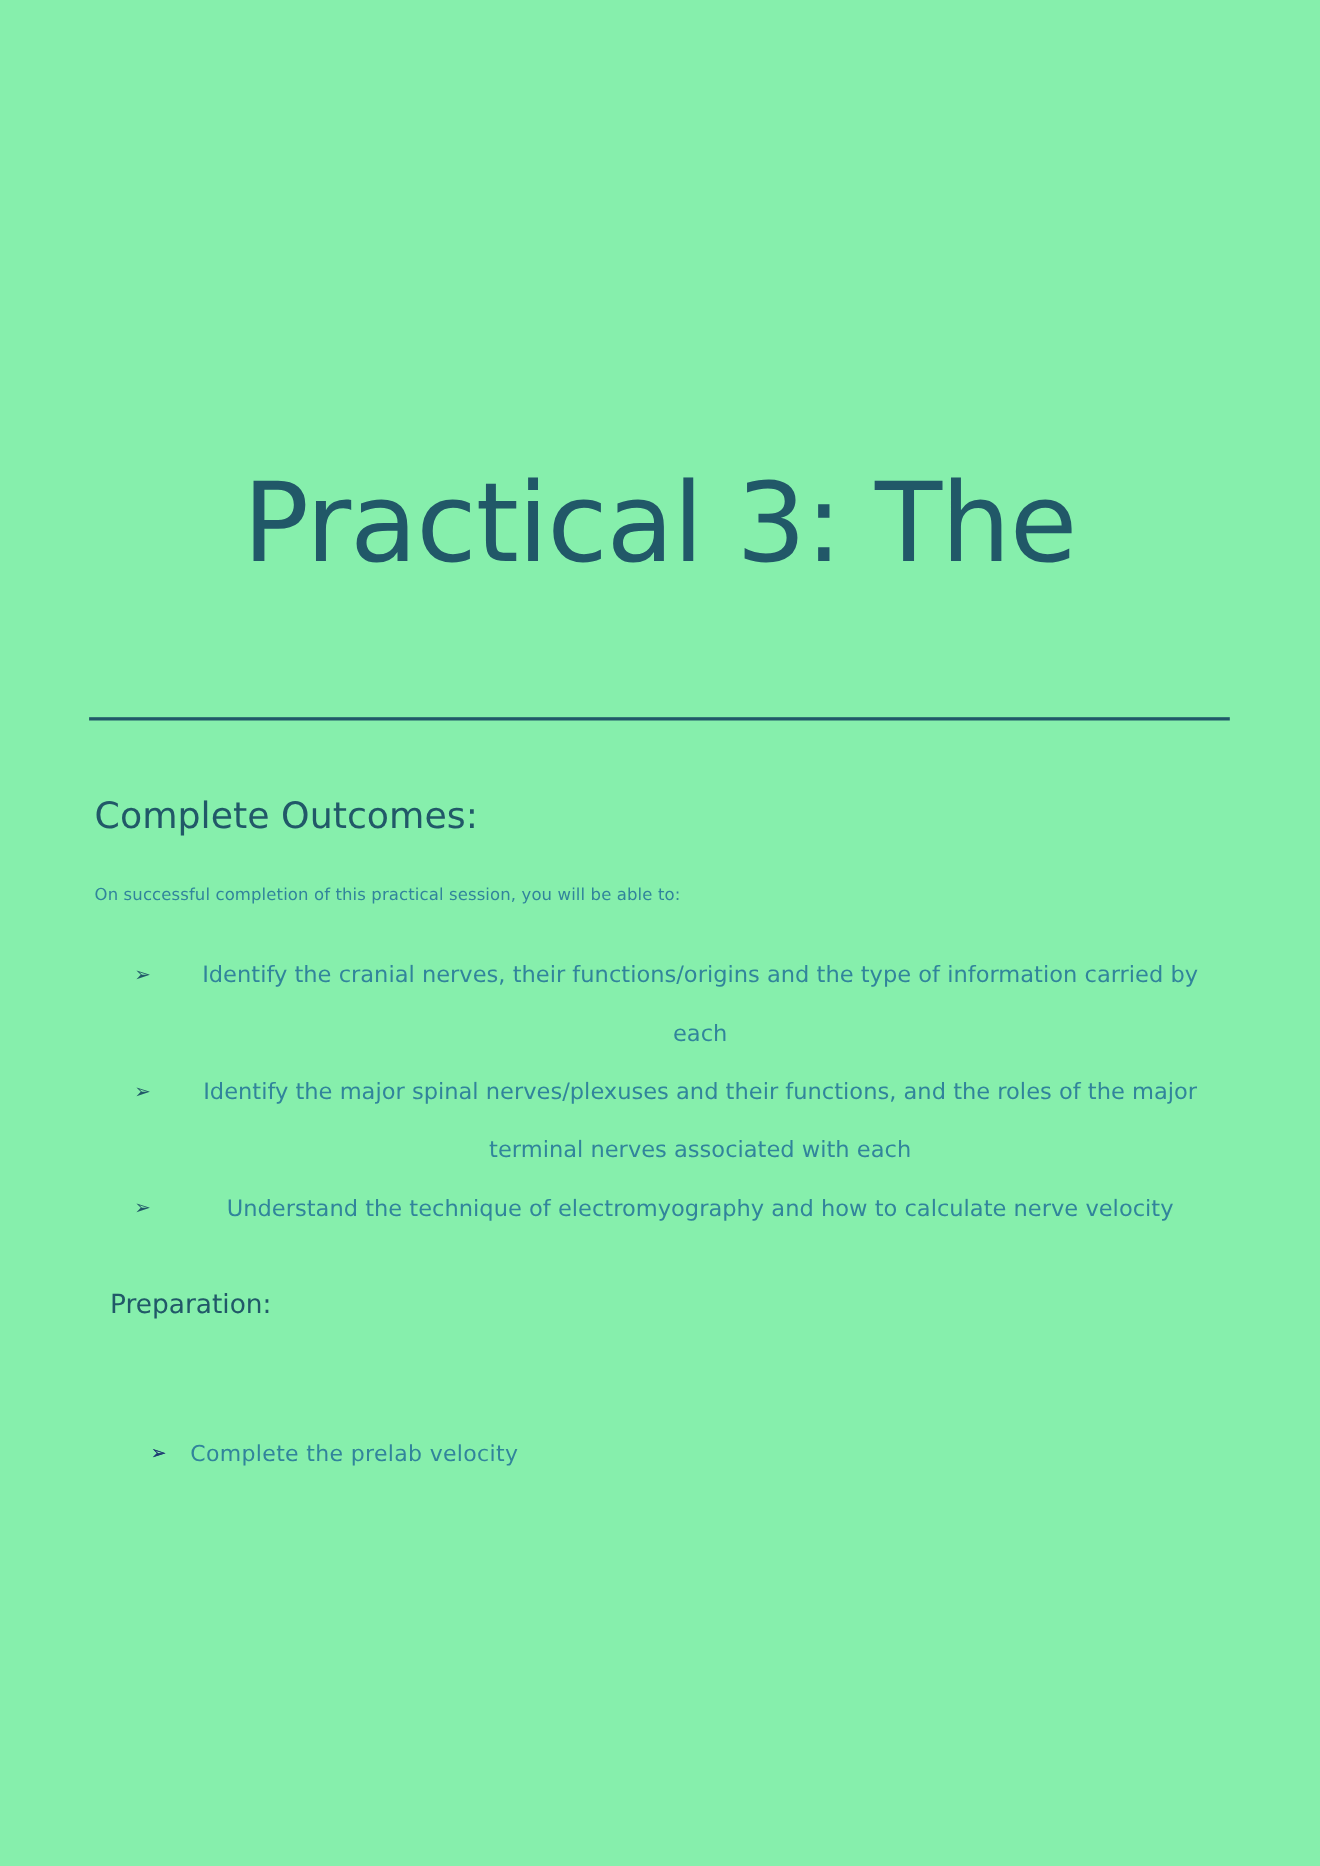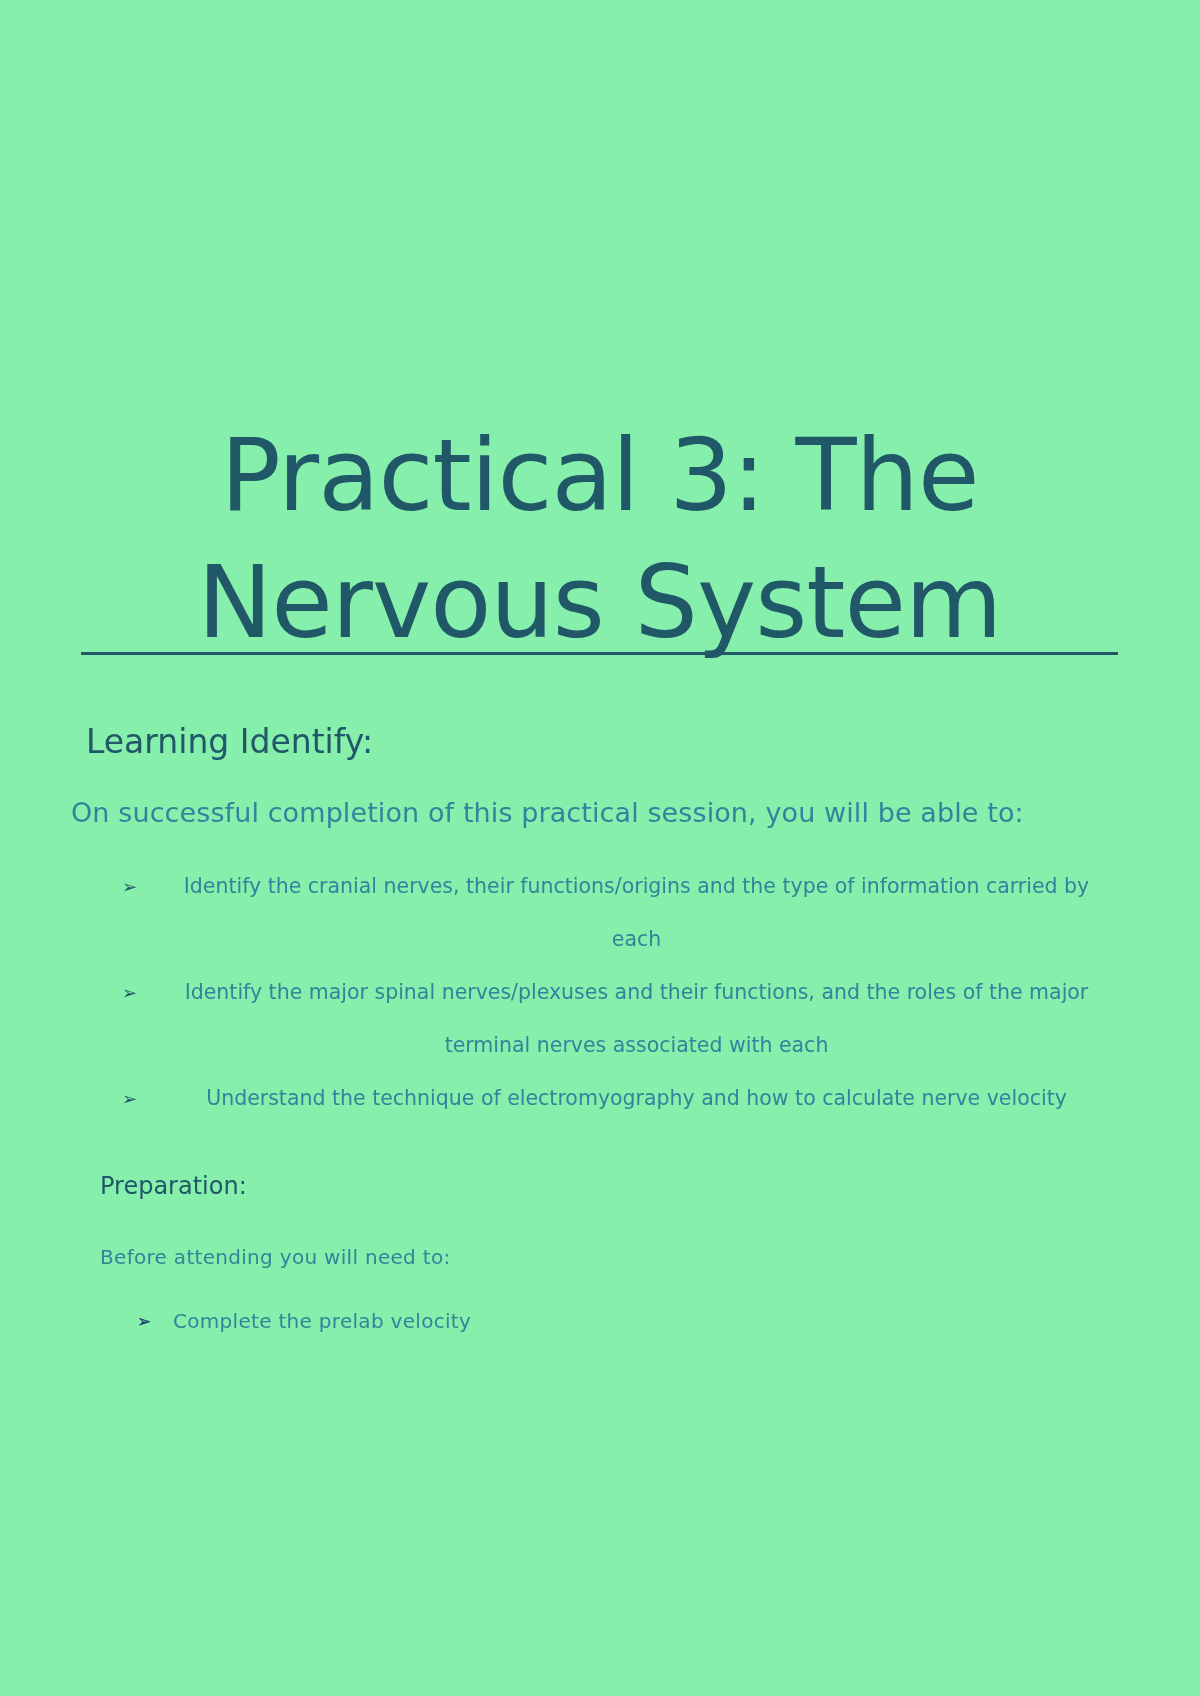--- a/index.html
+++ b/index.html
@@ -53,23 +53,23 @@
       color: #215868;
     }
     .lo-heading {
       left: 86px;
       top: 722px;
       font-size: 33px;
       line-height: 40px;
     }
     .lo-intro {
       position: absolute;
-      left: 71px;
+      left: 86px;
       top: 800px;
-      font-size: 27px;
+      font-size: 15px;
       line-height: 26px;
       color: #31849b;
       letter-spacing: 0.1px;
       white-space: nowrap;
     }
     .lo-list {
       position: absolute;
       left: 122px;
       top: 860px;
       width: 1000px;
@@ -139,44 +139,42 @@
       color: #1f3c73;
     }
   </style>
 </head>
 <body>
 
 <div class="page">
 
   <h1 class="title">
     <span>Practical 3: The</span><br>
-    <span>Nervous System</span>
   </h1>
   <div class="title-rule"></div>
 
-  <h2 class="h2 lo-heading">Learning Identify:</h2>
+  <h2 class="h2 lo-heading">Complete Outcomes:</h2>
   <div class="lo-intro">On successful completion of this practical session, you will be able to:</div>
 
   <ul class="lo-list">
     <li class="lo-item">
       <span class="bullet">➢</span>
       <span class="text">Identify the cranial nerves, their functions/origins and the type of information carried by each</span>
     </li>
     <li class="lo-item">
       <span class="bullet">➢</span>
       <span class="text">Identify the major spinal nerves/plexuses and their functions, and the roles of the major terminal nerves associated with each</span>
     </li>
     <li class="lo-item">
       <span class="bullet">➢</span>
       <span class="text">Understand the technique of electromyography and how to calculate nerve velocity</span>
     </li>
   </ul>
 
   <h2 class="h2 prep-heading">Preparation:</h2>
-  <div class="prep-intro">Before attending you will need to:</div>
 
   <ul class="prep-list">
     <li class="prep-item">
       <span class="bullet">➢</span>
     </li>
     <li class="prep-item">
       <span class="bullet">➢</span>
       <span>Complete the prelab velocity</span>
     </li>
   </ul>

